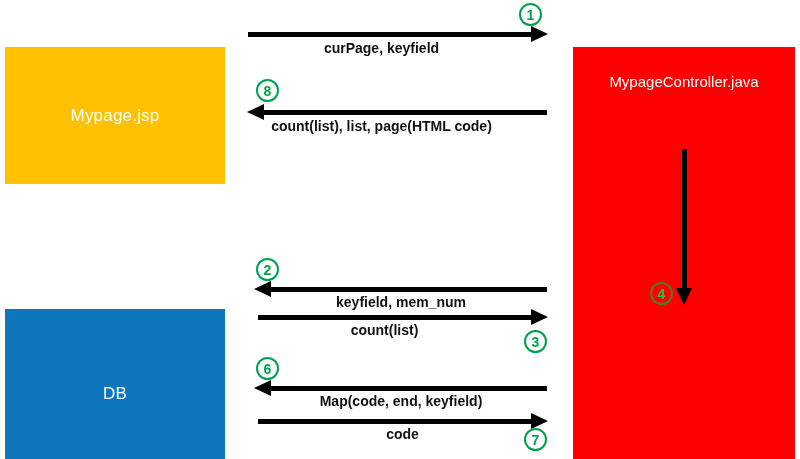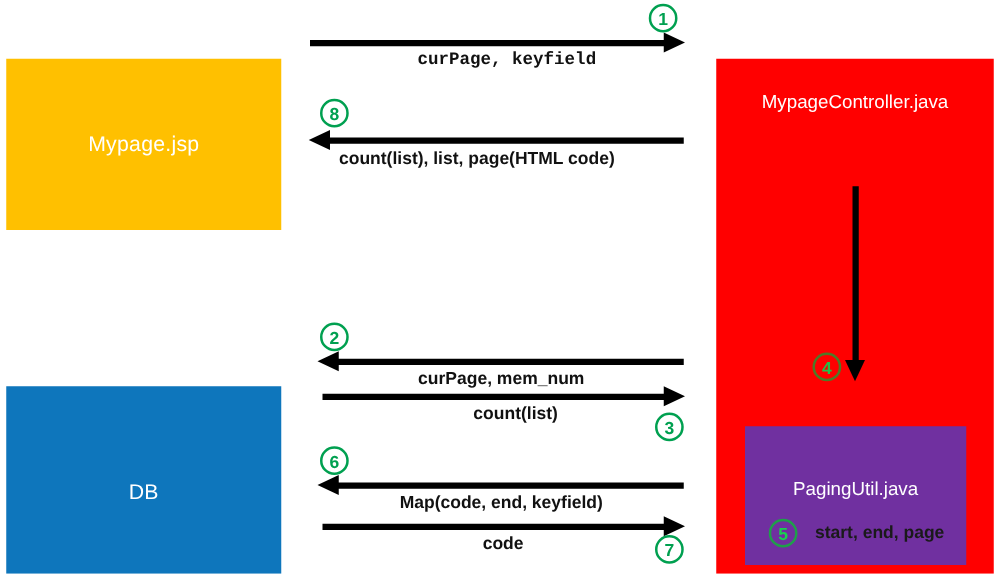--- a/index.html
+++ b/index.html
@@ -192,53 +192,48 @@
     <div class="ctrl-title" id="ctrl-title-1">MypageController.java</div>
 
     <div class="varrow" style="left:109px; top:102px; height:154px;">
       <div class="vshaft" style="height:140px;"></div>
       <div class="vhead" style="top:139px;"></div>
     </div>
 
 
     <div class="step on-red" style="left:77px; top:235px;">4</div>
 
-    <div id="box-paging">
-      <div class="paging-title">PagingUtil.java</div>
-      <div class="step on-purple" style="left:19px; top:74px;">5</div>
-      <div class="paging-note">start, end, page</div>
-    </div>
   </div>
 
   <div class="arrow right" style="left:248px; top:32px; width:299px;">
     <div class="shaft"></div>
     <div class="head"></div>
   </div>
-  <div class="arrow-label" style="left:256px; top:40px; width:299px;font-family:Liberation Mono, monospace;">curPage, keyfield</div>
+  <div class="arrow-label" style="left:232px; top:40px; width:299px;">curPage, keyfield</div>
   <div class="step" style="left:519px; top:3px;">1</div>
 
   <div class="arrow left" style="left:248px; top:110px; width:299px;">
     <div class="shaft"></div>
     <div class="head"></div>
   </div>
   <div class="arrow-label" style="left:232px; top:118px; width:299px;">count(list), list, page(HTML code)</div>
   <div class="step" style="left:256px; top:79px;">8</div>
 
   <div class="arrow left" style="left:255px; top:287px; width:292px;">
     <div class="shaft"></div>
     <div class="head"></div>
   </div>
-  <div class="arrow-label" style="left:255px; top:294px; width:292px;">curPage, mem_num</div>
+  <div class="arrow-label" style="left:255px; top:294px; width:292px;">keyfield, mem_num</div>
   <div class="step" style="left:256px; top:258px;">2</div>
 
   <div class="arrow right" style="left:258px; top:315px; width:289px;">
     <div class="shaft"></div>
     <div class="head"></div>
   </div>
-  <div class="arrow-label" style="left:268px; top:322px; width:289px;">count(list)</div>
+  <div class="arrow-label" style="left:240px; top:322px; width:289px;">count(list)</div>
   <div class="step" style="left:524px; top:330px;">3</div>
 
   <div class="arrow left" style="left:255px; top:386px; width:292px;">
     <div class="shaft"></div>
     <div class="head"></div>
   </div>
   <div class="arrow-label" style="left:255px; top:393px; width:292px;">Map(code, end, keyfield)</div>
   <div class="step" style="left:256px; top:357px;">6</div>
 
   <div class="arrow right" style="left:258px; top:419px; width:289px;">

